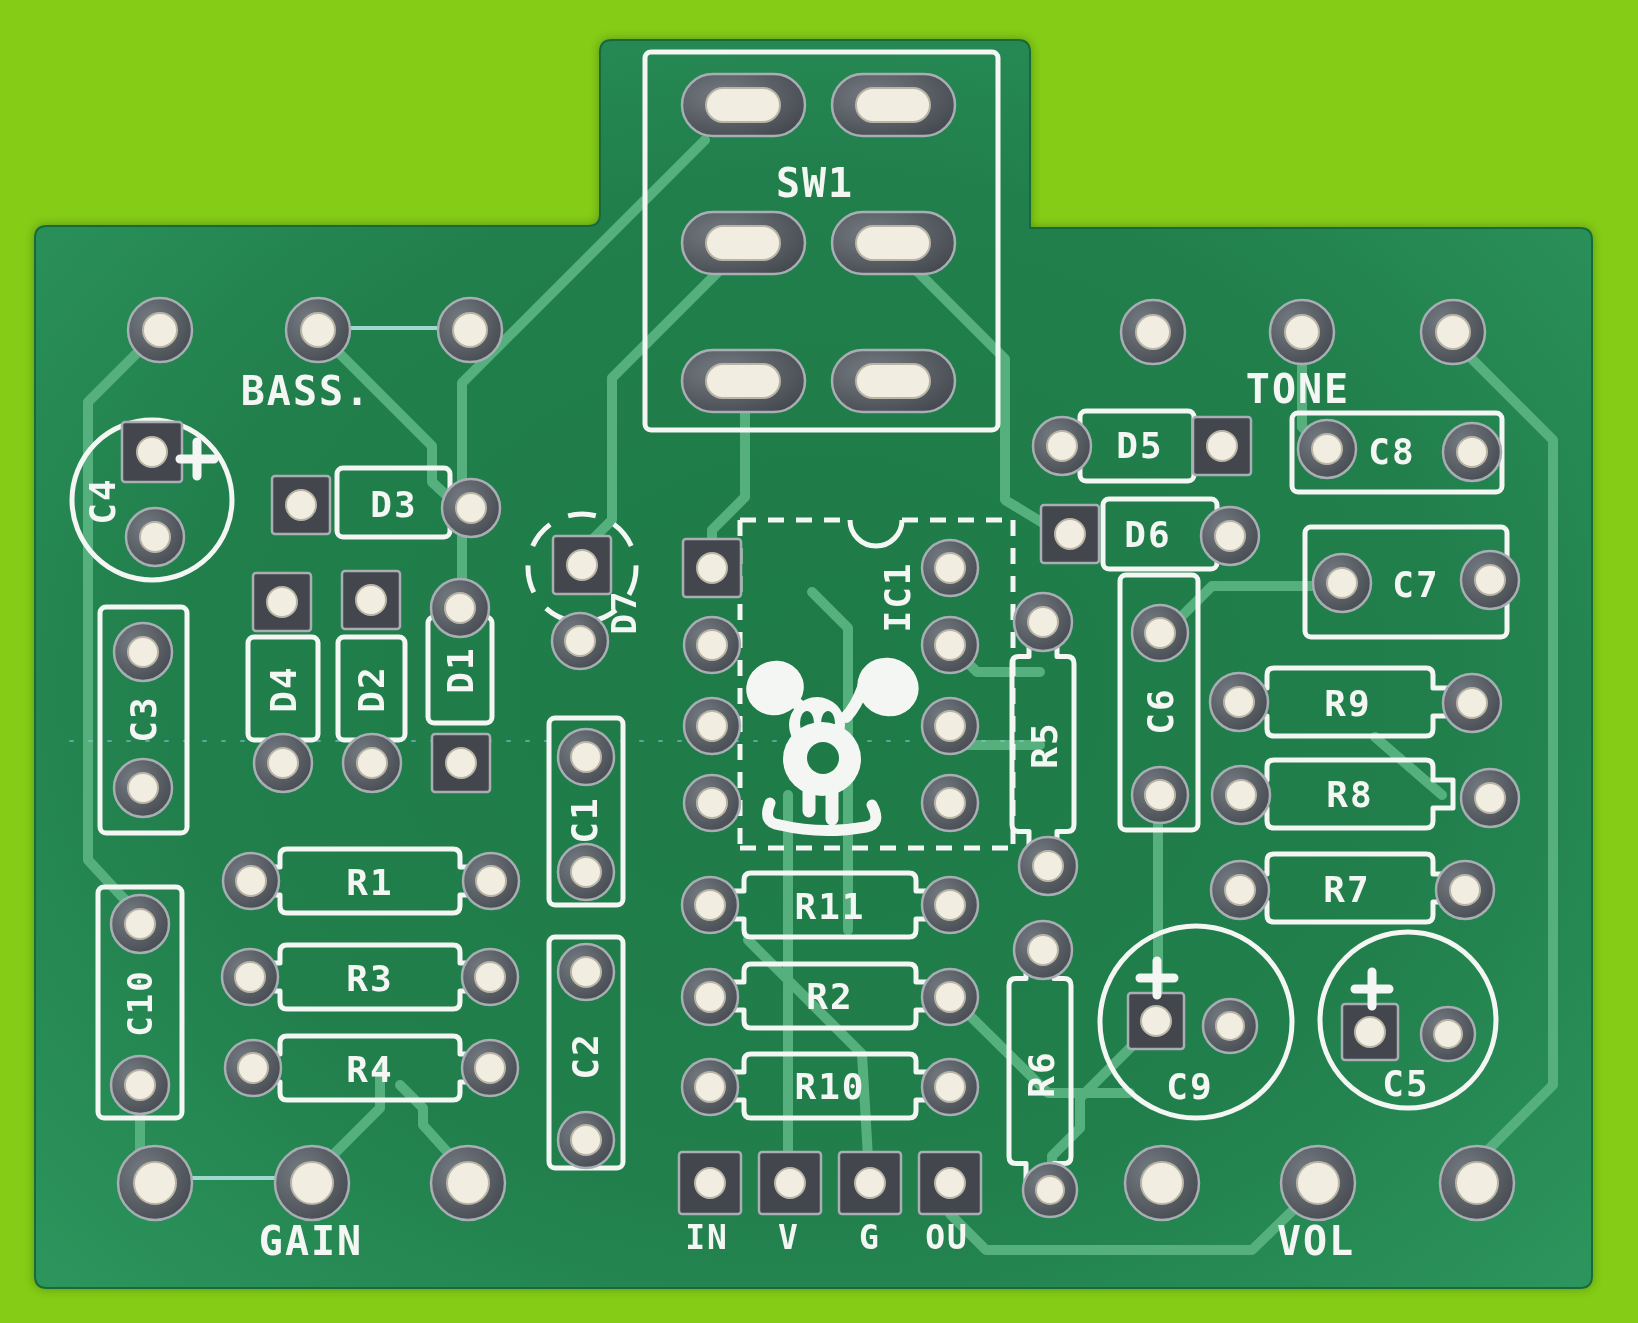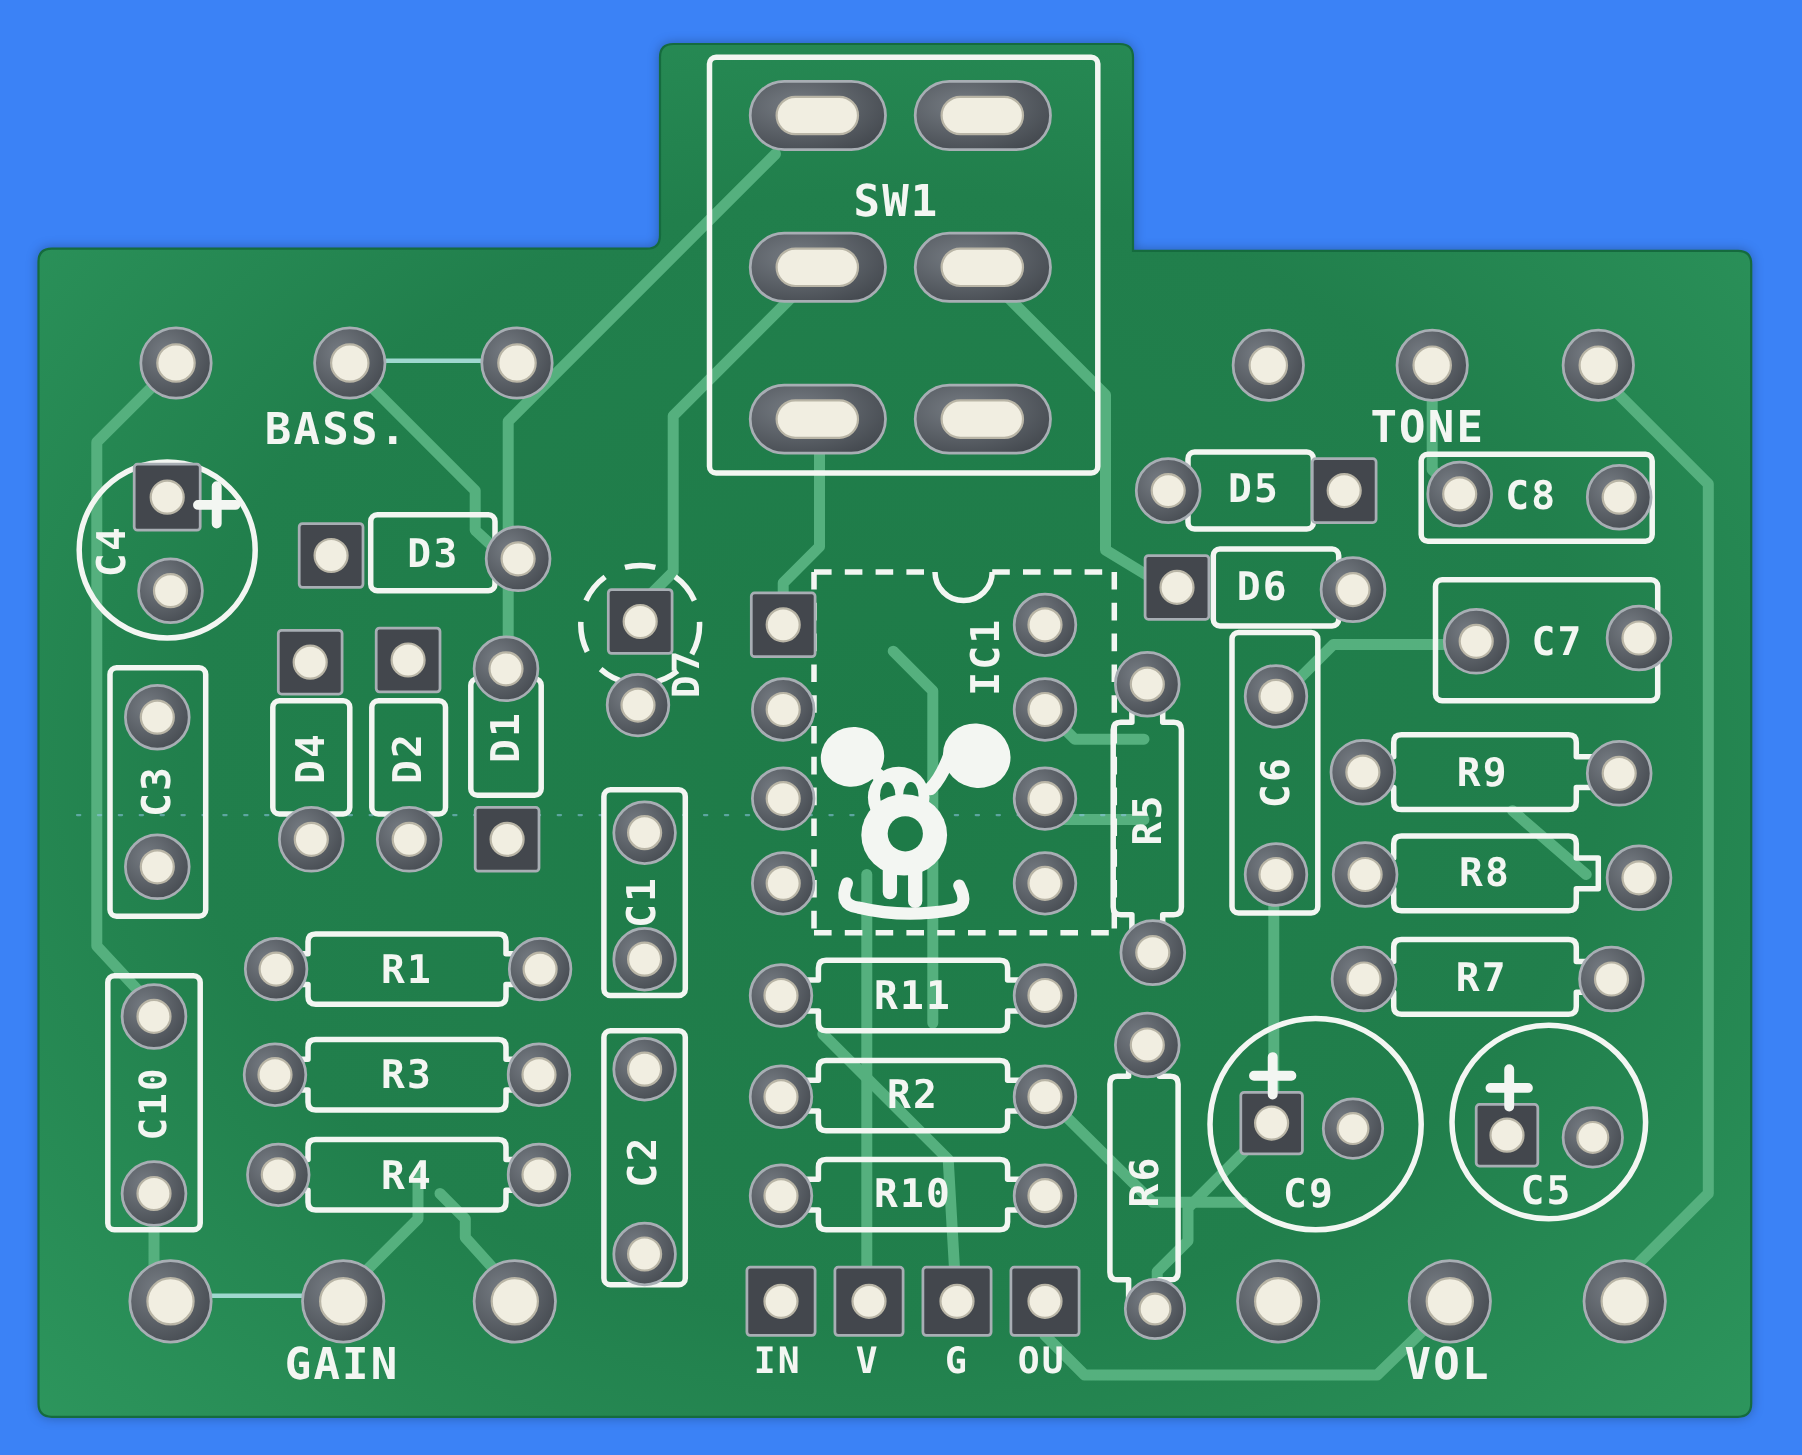--- a/index.html
+++ b/index.html
@@ -1,16 +1,16 @@
 <!DOCTYPE html>
 <html><head>
 <meta charset="utf-8">
 <style>
   html,body{margin:0;padding:0;background:#ffffff;}
-  .stage{position:relative;width:1638px;height:1323px;background:#3b82f6;overflow:hidden;}
+  .stage{position:relative;width:1638px;height:1323px;background:#84cc16;overflow:hidden;}
   svg{display:block}
   text{font-family:"DejaVu Sans Mono","Liberation Mono",monospace;font-weight:700;letter-spacing:2px;}
 </style>
 </head>
 <body>
 
 <div class="stage">
   <svg id="pcb" width="1638" height="1323" viewBox="0 0 1638 1323" xmlns="http://www.w3.org/2000/svg">
       <defs>
         <radialGradient id="gBoard" cx="50%" cy="52%" r="75%">

